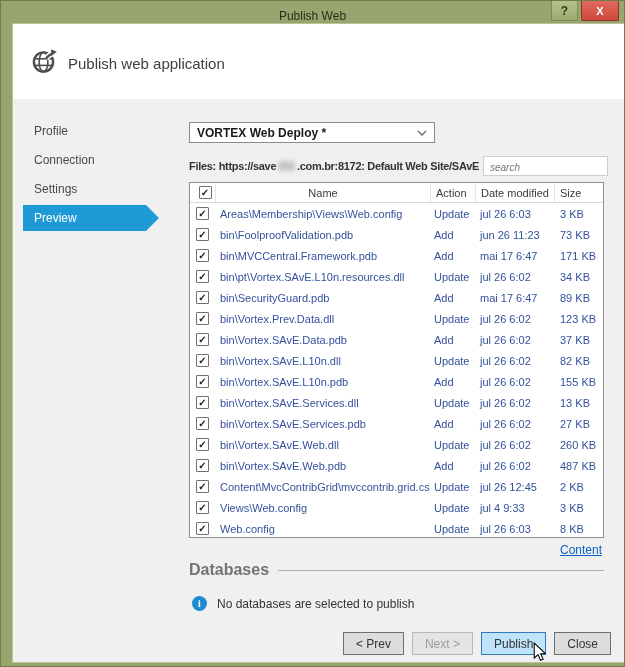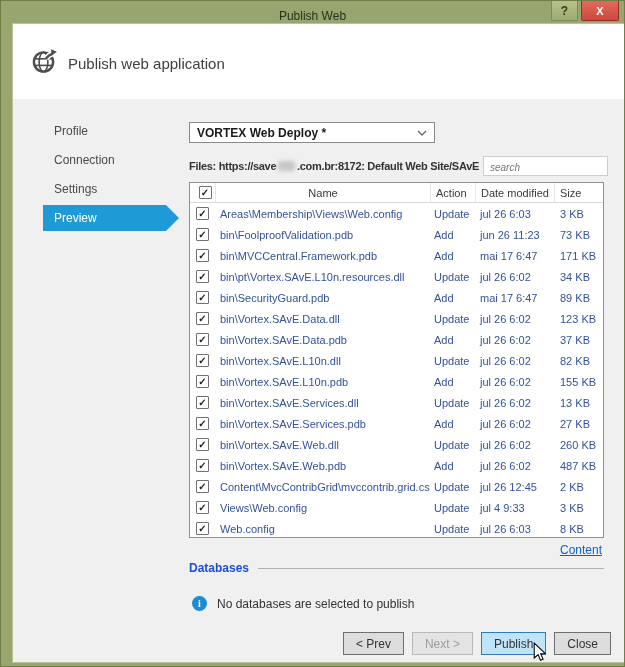--- a/index.html
+++ b/index.html
@@ -13,21 +13,21 @@
           border:1px solid #7e8a55;border-top:none;border-radius:0 0 2px 2px;cursor:default;}
   .help-btn{left:550px;width:27px;background:linear-gradient(#b6c28a,#9cab6f);color:#333a20;font-size:12px;font-weight:bold;}
   .close-btn{left:580px;width:38px;background:linear-gradient(#e06a5d,#ce4a3d);border-color:#8f2f27;color:#fff;
              font-size:11px;font-weight:bold;}
   
   .frame{position:absolute;left:4px;top:22px;width:617px;height:640px;background:#f0f0f0;border:1px solid #b9c393;margin-left:7px;}
   .header-strip{position:absolute;left:0;top:0;width:100%;height:75px;background:#fff;}
   .header-strip .hrow{display:flex;align-items:center;gap:10px;padding:24px 0 0 18px;}
   .page-title{font-size:15px;color:#404040;}
   
-  .sidebar{position:absolute;left:0;top:94px;width:160px;padding-left:20px;}
+  .sidebar{position:absolute;left:0;top:94px;width:160px;}
   .side-item{height:26px;margin-bottom:3px;display:flex;align-items:center;padding-left:21px;
              font-size:12px;color:#4a4a4a;cursor:default;}
   .side-item.selected{margin-left:10px;width:123px;padding-left:11px;background:var(--accent);color:#fff;position:relative;}
   .side-item.selected::after{content:"";position:absolute;right:-13px;top:0;width:0;height:0;
              border-top:13px solid transparent;border-bottom:13px solid transparent;border-left:13px solid var(--accent);}
   
   .dropdown{position:absolute;left:176px;top:98px;width:246px;height:21px;background:#fff;border:1px solid #8a8a8a;
             display:flex;align-items:center;padding:0 7px;font-size:12px;font-weight:bold;color:#1a1a1a;}
   .dropdown .chev{margin-left:auto;display:flex;align-items:center;}
   .files-line{position:absolute;left:176px;top:135px;width:290px;height:14px;font-size:11px;font-weight:bold;
@@ -47,21 +47,21 @@
   .cell{white-space:nowrap;overflow:hidden;}
   .cell.name{padding-left:5px;}
   .cell.action{padding-left:4px;}
   .cell.date{padding-left:5px;}
   .cell.size{padding-left:6px;}
   .cb{width:13px;height:13px;margin:0 auto;background:#fff;border:1px solid #707070;border-radius:1px;
       display:flex;align-items:center;justify-content:center;font-size:10px;font-weight:bold;color:#1a1a1a;line-height:1;}
   
   .refresh{position:absolute;right:26px;top:519px;font-size:12px;color:#0b61c4;text-decoration:underline;cursor:pointer;}
   .db-row{position:absolute;left:176px;top:537px;width:415px;display:flex;align-items:center;gap:9px;}
-  .db-heading{font-size:12px;font-weight:bold;color:#1d4ed8;}
+  .db-heading{font-size:16px;font-weight:bold;color:#737373;}
   .db-line{flex:1;height:1px;background:#b0b0b0;}
   .info-row{position:absolute;left:179px;top:572px;display:flex;align-items:center;gap:10px;font-size:12px;color:#333;}
   .info-icon{width:15px;height:15px;border-radius:50%;background:var(--infoblue);color:#fff;display:flex;
              align-items:center;justify-content:center;font-size:10px;font-weight:bold;font-family:"Liberation Serif",serif;}
   
   .buttons-row{position:absolute;right:17px;top:608px;display:flex;gap:8px;}
   .btn{height:23px;padding:0 12px;min-width:50px;background:#dddddd;border:1px solid #707070;
        font-family:"Liberation Sans",sans-serif;font-size:12px;color:#333;display:flex;align-items:center;justify-content:center;}
   .btn.disabled{background:#e4e4e4;border-color:#b8b8b8;color:#9c9c9c;}
   .btn.focused{background:var(--pubbg);border-color:var(--pubborder);position:relative;}
@@ -190,21 +190,21 @@
             </div>
             <div class="cell name">bin\SecurityGuard.pdb</div>
             <div class="cell action">Add</div>
             <div class="cell date">mai 17 6:47</div>
             <div class="cell size">89 KB</div>
           </div>
           <div class="trow">
             <div>
               <span class="cb">✓</span>
             </div>
-            <div class="cell name">bin\Vortex.SAvE.Data.dll</div>
+            <div class="cell name">bin\Vortex.Prev.Data.dll</div>
             <div class="cell action">Update</div>
             <div class="cell date">jul 26 6:02</div>
             <div class="cell size">123 KB</div>
           </div>
           <div class="trow">
             <div>
               <span class="cb">✓</span>
             </div>
             <div class="cell name">bin\Vortex.SAvE.Data.pdb</div>
             <div class="cell action">Add</div>

